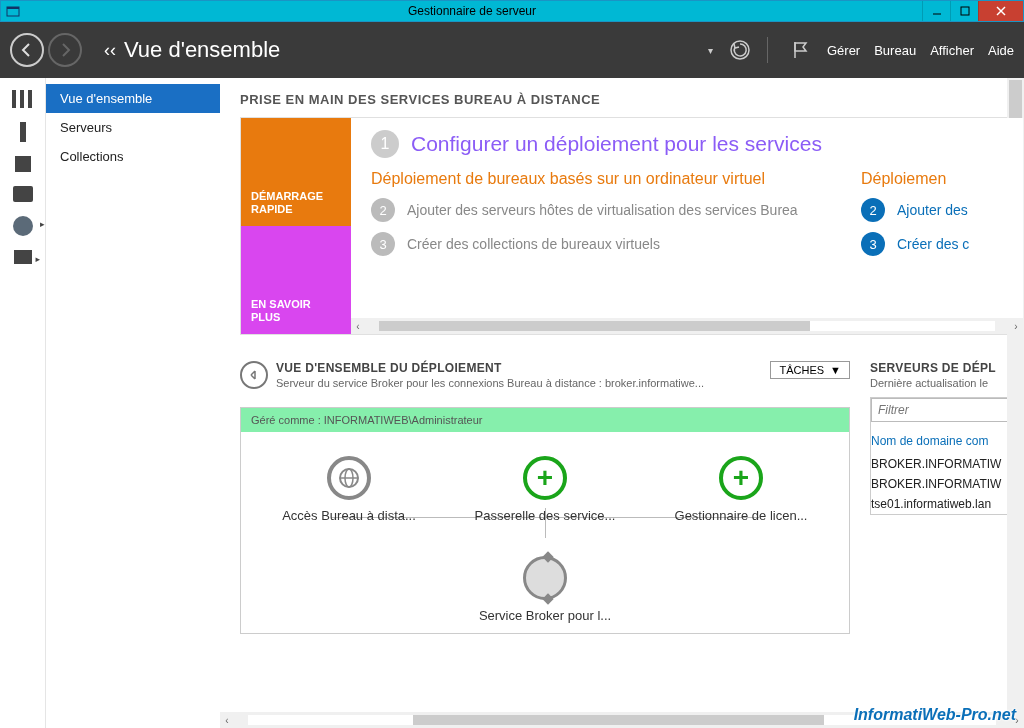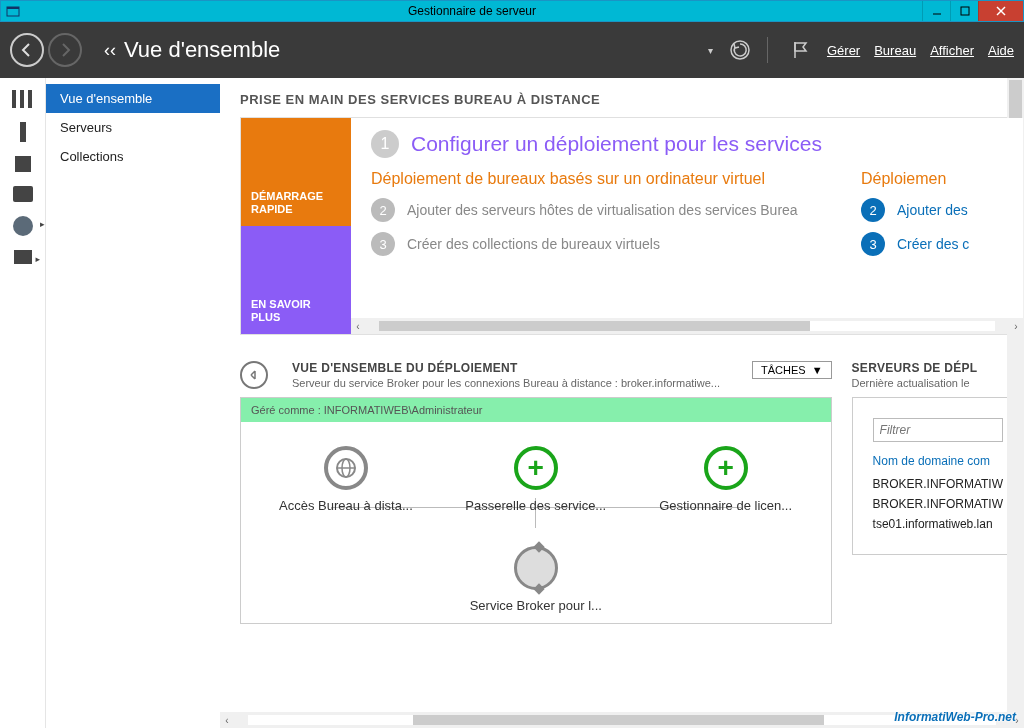--- a/index.html
+++ b/index.html
@@ -15,21 +15,21 @@
 
 
 .toolbar { height: 56px; background: #3a3a3a; color: #fff; display: flex; align-items: center; padding: 0 10px; }
 .navcircle { width: 34px; height: 34px; border: 2px solid #ccc; border-radius: 50%; display:flex;align-items:center;justify-content:center; margin-right: 4px; }
 .navcircle.disabled { border-color: #666; color:#666; }
 .navcircle svg { width:16px; height:16px; }
 .crumblead { font-size: 18px; color:#fff; margin: 0 8px 0 18px; }
 .pagetitle { font-size: 22px; font-weight: 300; color: #fff; flex: 1; }
 .tbright { display:flex; align-items:center; gap:14px; }
 .tbicon { width: 26px; height:26px; display:flex; align-items:center; justify-content:center; color:#ddd; }
-.tblink { color:#fff; font-size: 13px; cursor:default;text-decoration:underline; }
+.tblink { color:#fff; font-size: 13px; cursor:default; }
 
 
 .body { display:flex; height: calc(728px - 22px - 56px); }
 
 
 .rail { width: 46px; background:#fff; border-right:1px solid #e5e5e5; padding-top:12px; display:flex; flex-direction:column; align-items:center; gap:14px; }
 .rail .ritem { width:22px; height:18px; background:#444; }
 .rail .ritem.r1 { background: repeating-linear-gradient(to right,#444 0 4px,transparent 4px 8px); }
 .rail .ritem.r2 { width:6px; height:20px; }
 .rail .ritem.r3 { width:16px; height:16px; background:linear-gradient(#444,#444); }
@@ -47,21 +47,21 @@
 
 .main { flex:1; overflow:hidden; position:relative; background:#fff; }
 .main-inner { padding: 14px 0 0 20px; height:100%; overflow:auto; }
 .sectionhead { font-size: 13px; font-weight:600; letter-spacing:.5px; color:#555; text-transform:uppercase; margin-bottom:10px; }
 
 
 .qsbox { display:flex; border:1px solid #e0e0e0; background:#f7f7f7; height:218px; }
 .qstabs { width:110px; display:flex; flex-direction:column; }
 .qstab { flex:1; padding:10px 10px; font-size:11px; font-weight:600; color:#fff; display:flex; align-items:flex-end; line-height:1.2; }
 .qstab.orange { background:#e87a0e; }
-.qstab.amber { background:#8b5cf6; }
+.qstab.amber { background:#d946ef; }
 .qscontent { flex:1; background:#fff; padding:12px 12px 0 20px; position:relative; overflow:hidden; }
 .qsrow1 { display:flex; align-items:center; margin-bottom:12px; }
 .bignum { width:28px; height:28px; border-radius:50%; background:#ccc; color:#fff; display:flex; align-items:center; justify-content:center; font-size:16px; margin-right:12px; }
 .bigtitle { font-size:21px; color:#8b5cf6; font-weight:300; white-space:nowrap; }
 .col2wrap { display:flex; gap:40px; }
 .colA { width:480px; }
 .colB { width:160px; }
 .colhead { color:#e87a0e; font-size:16px; margin-bottom:10px; }
 .steprow { display:flex; align-items:center; gap:12px; margin:10px 0; }
 .stepnum { width:24px; height:24px; border-radius:50%; background:#bbb; color:#fff; font-size:13px; display:flex;align-items:center;justify-content:center; flex-shrink:0; }
@@ -71,21 +71,21 @@
 .hscroll { position:absolute; bottom:0; left:0; right:0; height:16px; background:#f0f0f0; display:flex; align-items:center; }
 .hscroll .track { flex:1; margin:0 14px; height:10px; background:#fff; position:relative; }
 .hscroll .thumb { position:absolute; left:0; width:70%; height:100%; background:#ccc; }
 .hscroll .arr { width:14px; text-align:center; font-size:10px; color:#666; }
 
 
 .bottomwrap { display:flex; gap:20px; margin-top:26px; }
 .panel { }
 .panel.left { width:610px; }
 .panel.right { flex:1; }
-.panelhead { display:flex; align-items:flex-start; gap:24px; margin-bottom:8px; }
+.panelhead { display:flex; align-items:flex-start; gap:8px; margin-bottom:18px; }
 .rndicon { width:28px; height:28px; border:2px solid #777; border-radius:50%; display:flex;align-items:center;justify-content:center; }
 .paneltitle { font-size:12px; font-weight:600; letter-spacing:.3px; color:#444; }
 .panelsub { font-size:11px; color:#666; margin-top:2px; }
 .tasksbtn { border:1px solid #999; background:#fff; padding:2px 8px; font-size:11px; display:flex; align-items:center; gap:6px; margin-left:auto; }
 
 .deploybox { border:1px solid #ccc; background:#fff; }
 .managedas { font-size:11px; color:#555; padding:6px 10px; border-bottom:0; background:#86efac; }
 .nodegrid { display:flex; justify-content:space-around; padding:24px 10px 0 10px; position:relative; }
 .node { width:170px; text-align:center; }
 .nodeicon { width:44px; height:44px; border-radius:50%; margin:0 auto 8px; display:flex;align-items:center;justify-content:center; }
@@ -93,32 +93,32 @@
 .nodeicon.plus { border:4px solid #1aa51a; color:#1aa51a; font-size:28px; font-weight:700; }
 .nodelbl { font-size:13px; color:#333; }
 .brokerwrap { text-align:center; padding:18px 0 10px; }
 .brokericon { width:44px; height:44px; margin:0 auto 8px; background:#ddd; border:3px solid #888; border-radius:50%; position:relative; }
 .brokericon::before,.brokericon::after{content:"";position:absolute;width:8px;height:8px;background:#888;}
 .brokericon::before{top:-6px;left:18px;transform:rotate(45deg);}
 .brokericon::after{bottom:-6px;left:18px;transform:rotate(45deg);}
 .connect-v { width:1px; height:30px; background:#bbb; margin:-10px auto 0; }
 .connect-h { height:1px; background:#bbb; margin:-6px 90px 0; }
 
-.rightbox { border:1px solid #ccc; padding:20px; }
+.rightbox { border:1px solid #ccc; padding:0; }
 .filterinp { width:100%; border:1px solid #bbb; padding:4px 6px; font-size:12px; font-style:italic; color:#888; }
 .linkhdr { color:#0a6fb8; font-size:12px; margin:12px 0 6px; }
 .srvitem { font-size:12px; color:#222; padding:3px 0; white-space:nowrap; }
 
 
 .vscrollbar { position:absolute; right:0; top:0; bottom:0; width:17px; background:#f0f0f0; }
 .vscrollbar .thumb { position:absolute; top:2px; left:2px; right:2px; height:40px; background:#ccc; }
 .vscrollbar .arr { position:absolute; left:0; right:0; text-align:center; font-size:10px; color:#666; }
 .vscrollbar .arr.up{ top:0; } .vscrollbar .arr.dn{ bottom:0; }
 
-.watermark { position:absolute; right:8px; bottom:4px; font-size:12px; font-style:italic; font-weight:700; color:#0a6fb8; text-shadow:0 0 3px #fff,0 0 3px #fff; pointer-events:none; }
+.watermark { position:absolute; right:8px; bottom:4px; font-size:16px; font-style:italic; font-weight:700; color:#0a6fb8; text-shadow:0 0 3px #fff,0 0 3px #fff; pointer-events:none; }
 </style>
 </head>
 <body>
 
 <div class="titlebar">
   <span class="icon">
     <svg width="14" height="14">
         <rect x="1" y="3" width="12" height="9" fill="none" stroke="#136" stroke-width="1"></rect>
         <rect x="1" y="3" width="12" height="2" fill="#136"></rect>
       </svg>

